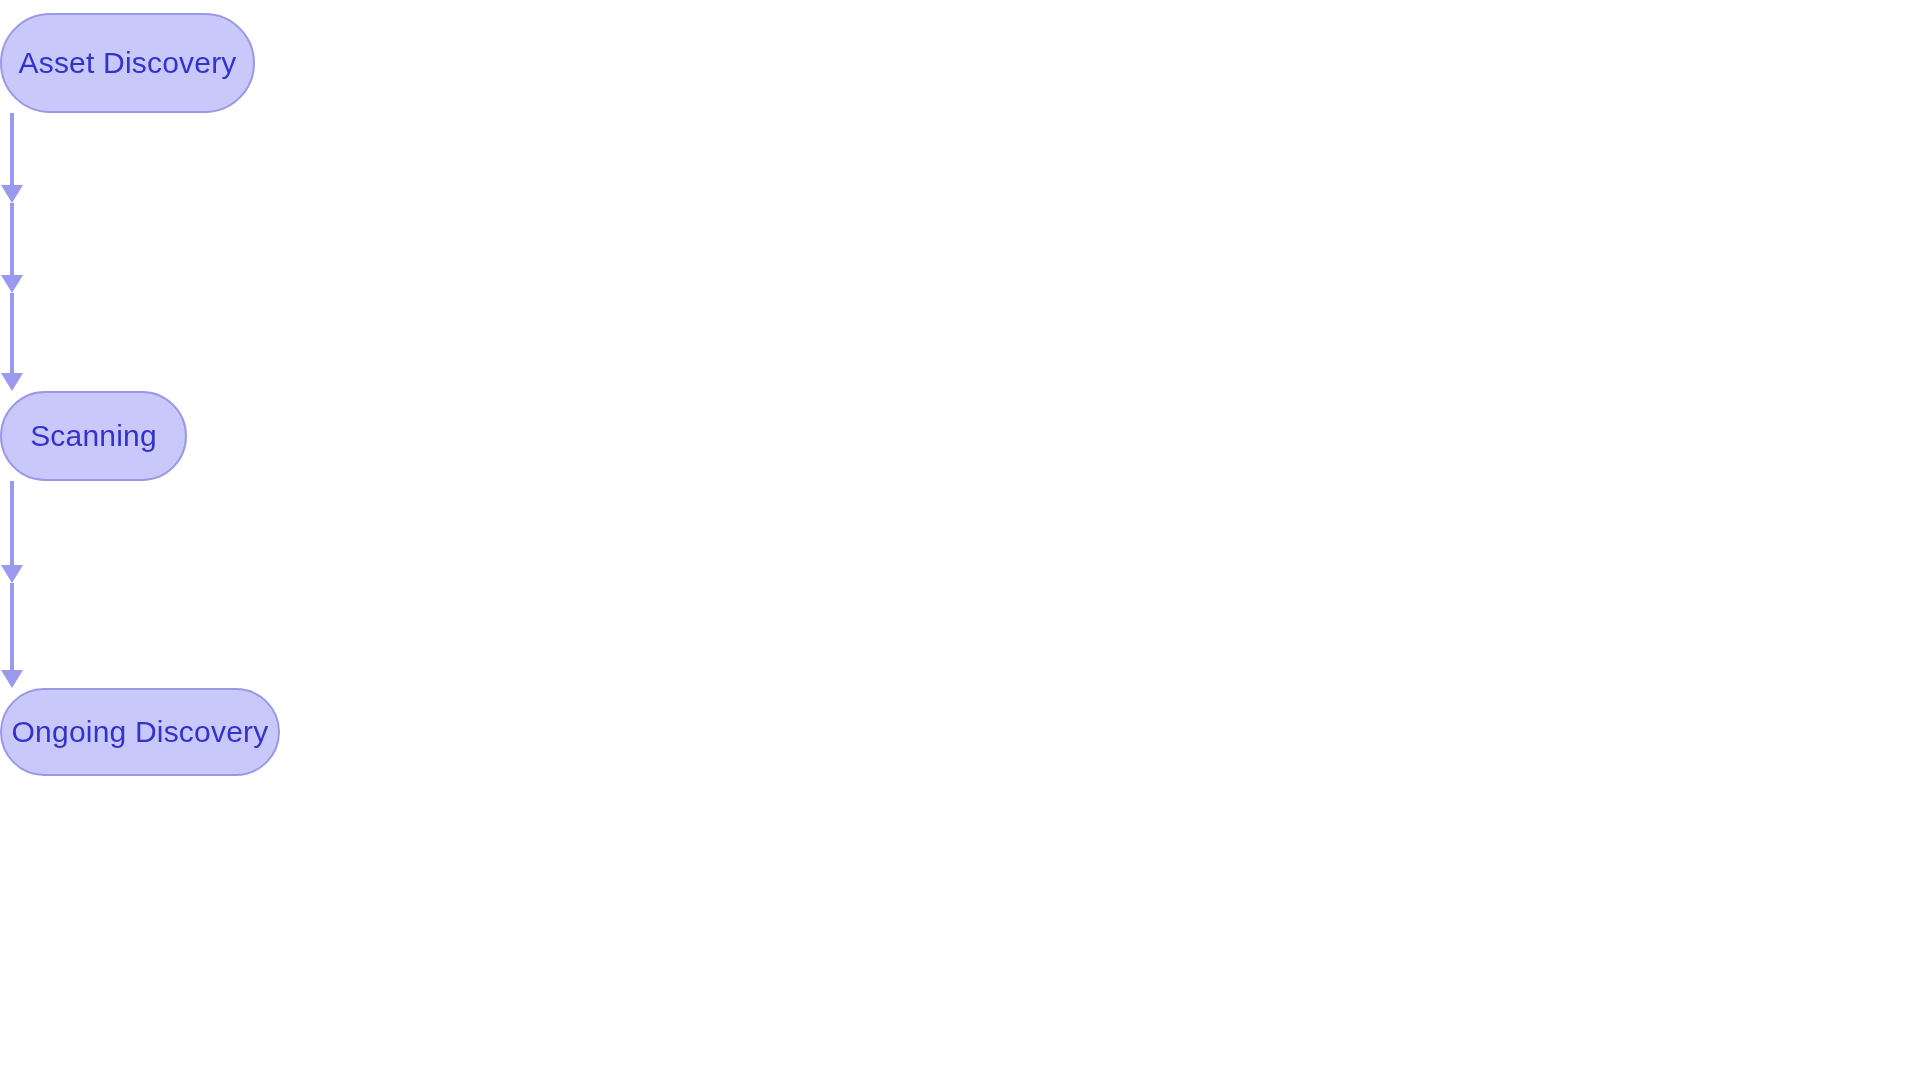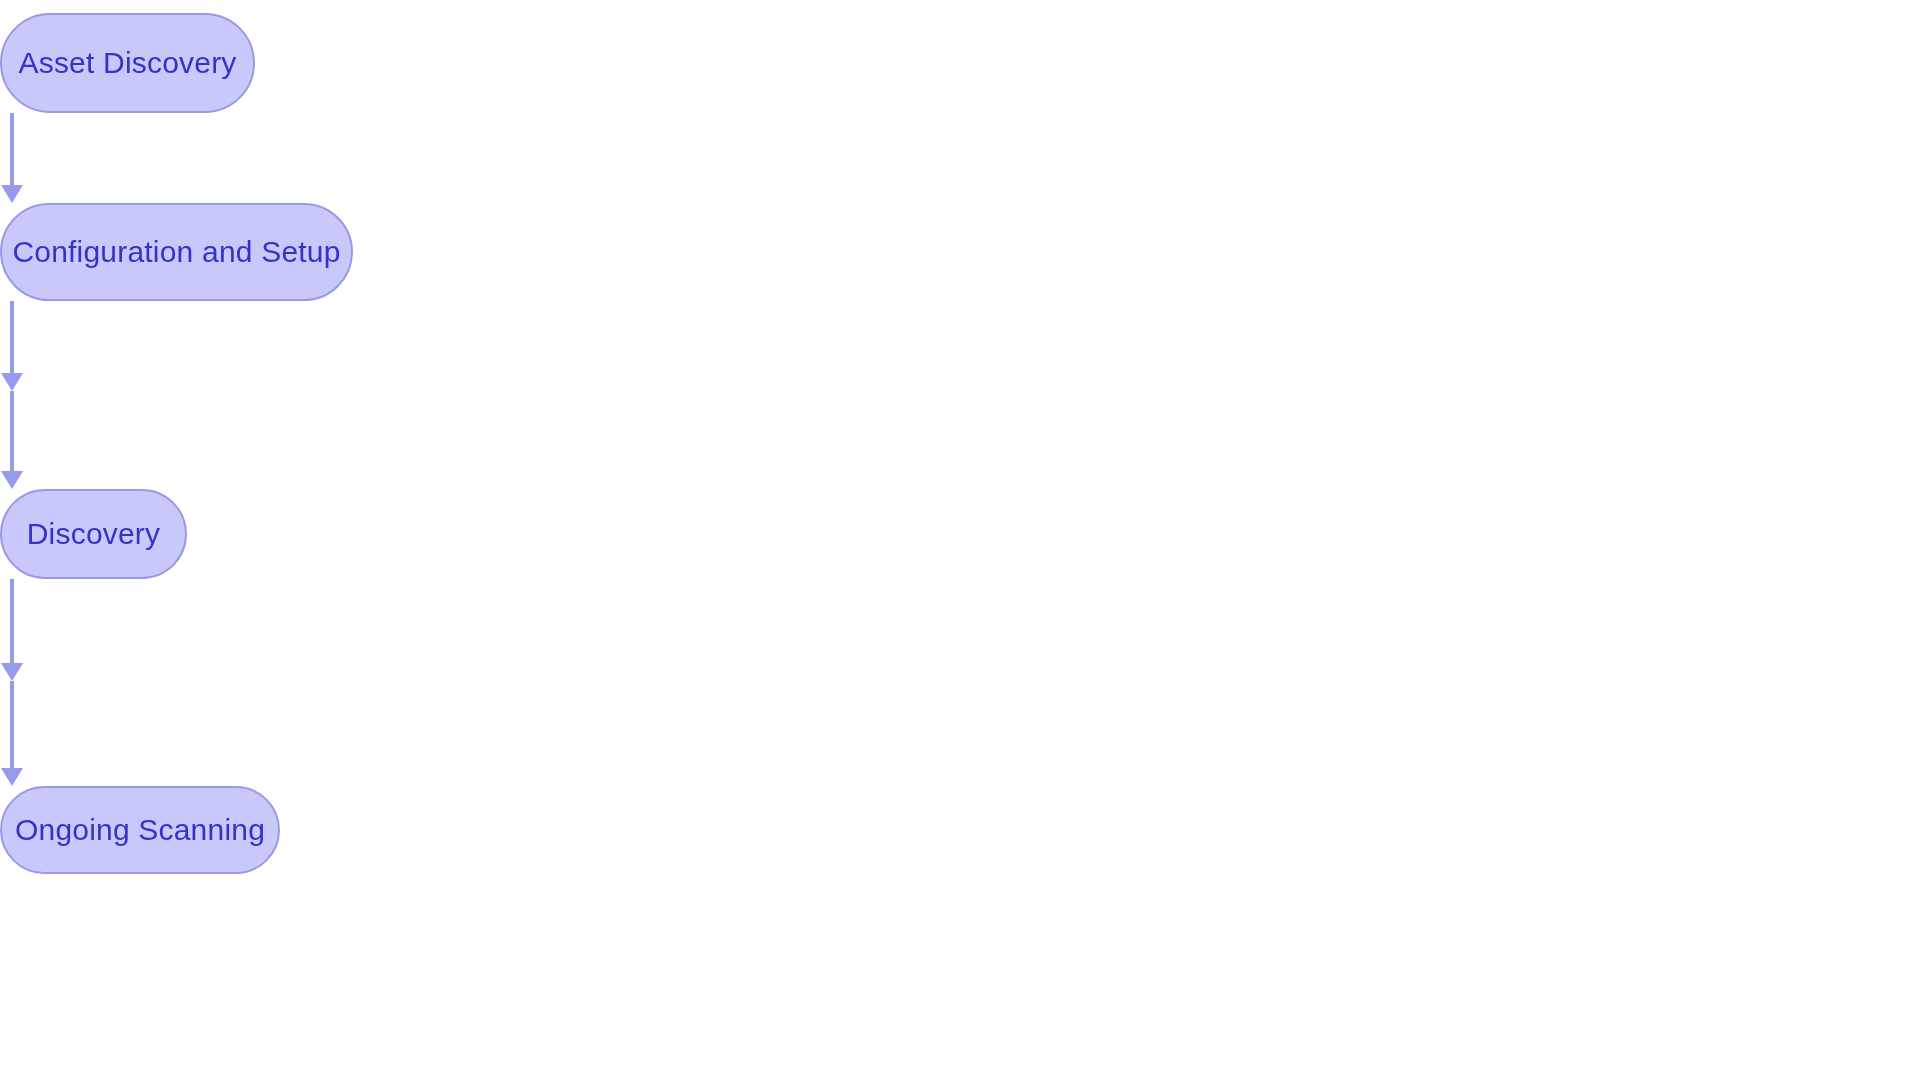--- a/index.html
+++ b/index.html
@@ -104,48 +104,45 @@
 
     <div class="node n0">
       <span class="node-label">Asset Discovery</span>
     </div>
 
     <div class="connector c0">
       <span class="conn-line"></span>
       <span class="conn-head"></span>
     </div>
 
-    <div class="node n1">
-      <span class="node-label">Configuration and Setup</span>
-    </div>
 
     <div class="connector c1">
       <span class="conn-line"></span>
       <span class="conn-head"></span>
     </div>
 
 
     <div class="connector c2">
       <span class="conn-line"></span>
       <span class="conn-head"></span>
     </div>
 
     <div class="node n3">
-      <span class="node-label">Discovery</span>
+      <span class="node-label">Scanning</span>
     </div>
 
     <div class="connector c3">
       <span class="conn-line"></span>
       <span class="conn-head"></span>
     </div>
 
 
     <div class="connector c4">
       <span class="conn-line"></span>
       <span class="conn-head"></span>
     </div>
 
     <div class="node n5">
-      <span class="node-label">Ongoing Scanning</span>
+      <span class="node-label">Ongoing Discovery</span>
     </div>
 
   </div>
 </div>
 
 </body></html>

